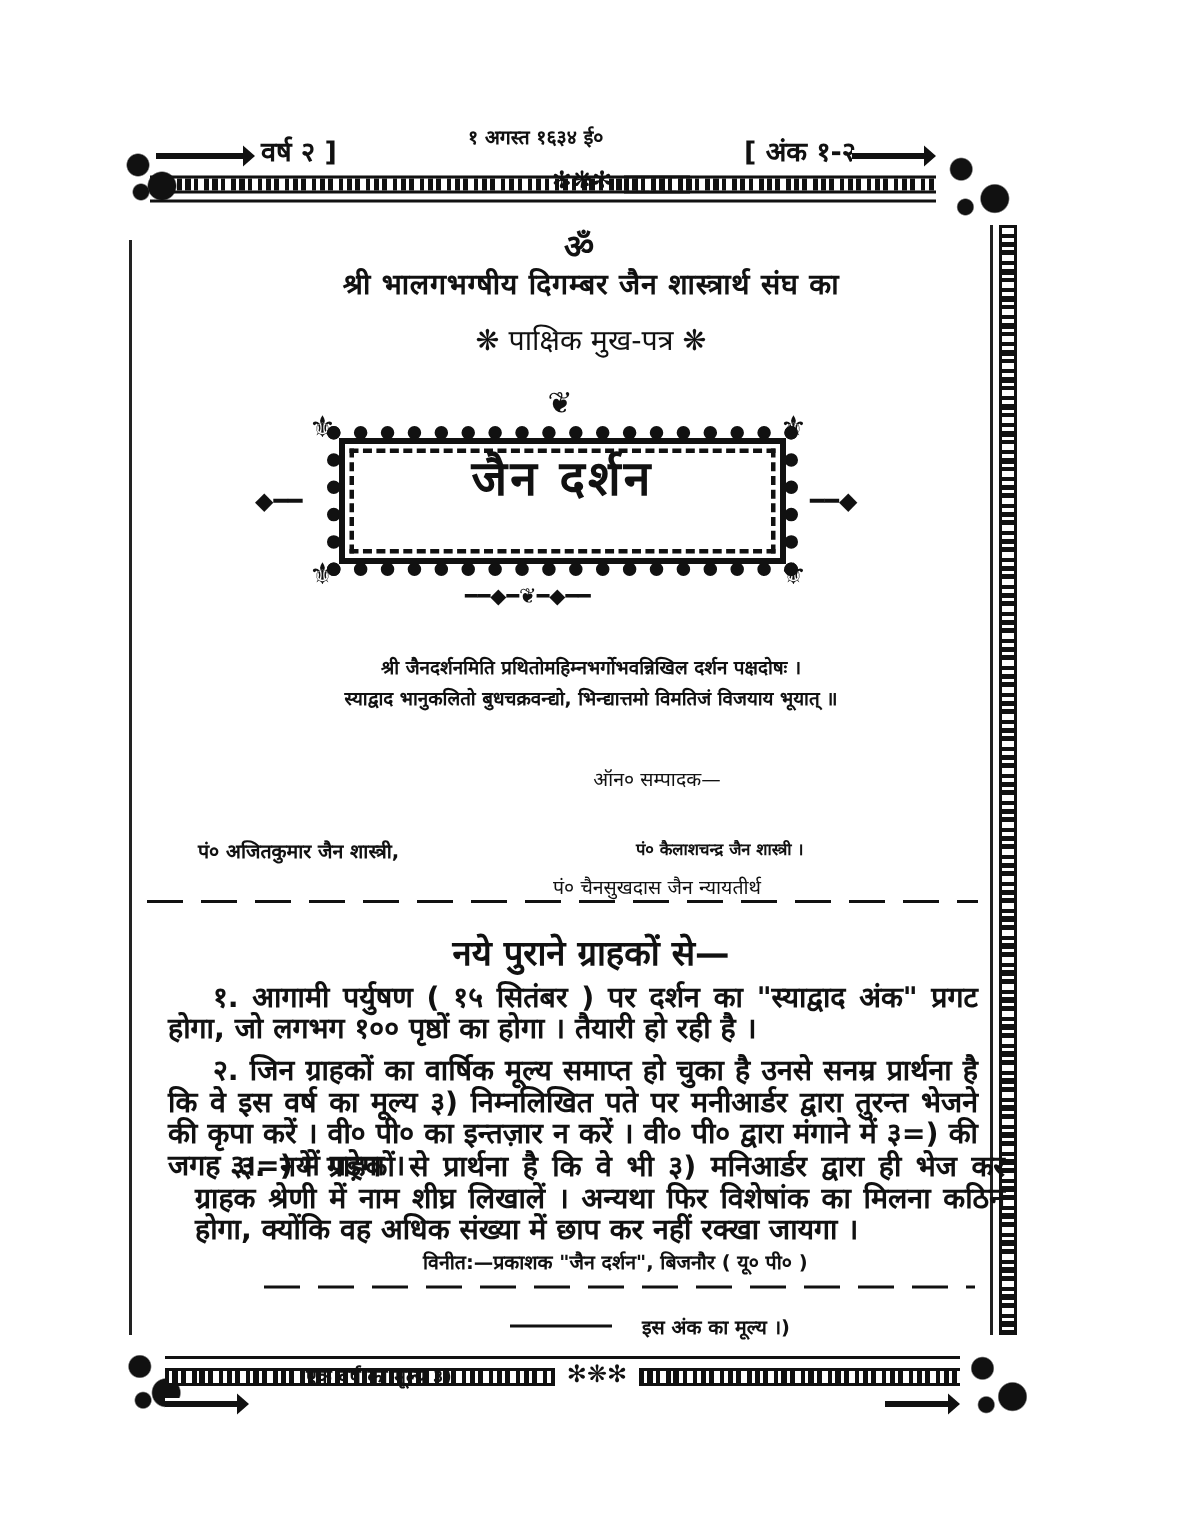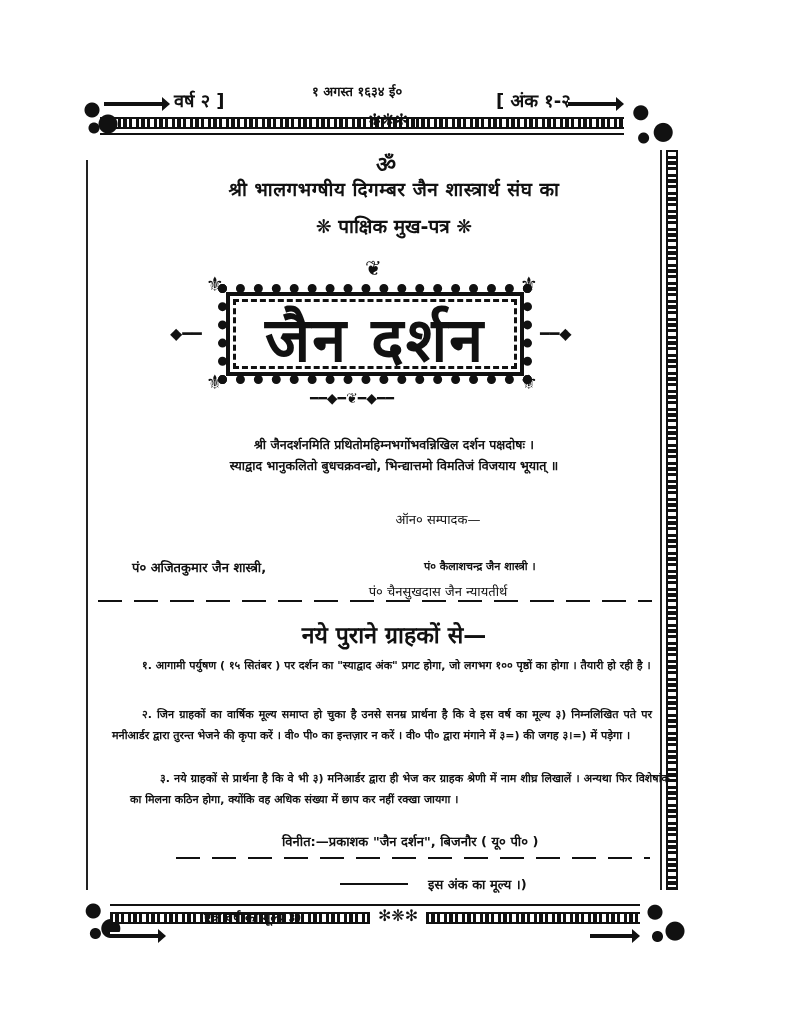--- a/index.html
+++ b/index.html
@@ -24,40 +24,40 @@
   .corner { width:40px; height:40px; background:
       radial-gradient(circle at 30% 30%, #111 0 7px, transparent 8px),
       radial-gradient(circle at 70% 65%, #111 0 9px, transparent 10px),
       radial-gradient(circle at 35% 75%, #111 0 5px, transparent 6px); }
   .sword { height:8px; background:linear-gradient(#fff 0 2px,#111 2px 6px,#fff 6px); }
   .sword::after { content:""; position:absolute; right:-6px; top:-3px; border-left:8px solid #111;
       border-top:7px solid transparent; border-bottom:7px solid transparent; }
 
   .om { top:148px; left:376px; font-size:22px; font-weight:bold; }
   .org { top:176px; left:0; width:788px; font-size:19px; font-weight:bold; letter-spacing:0.5px; }
-  .sub { top:213px; left:0; width:788px; font-size:19px; font-weight:bold; }
+  .sub { top:213px; left:0; width:788px; font-size:19px; font-weight:normal; }
 
   
   .frame { left:218px; top:284px; width:314px; height:100px;
            border:9px dotted #111; box-sizing:border-box; }
   .frame-inner { left:226px; top:292px; width:298px; height:84px;
            border:4px solid #111; box-sizing:border-box; background:#fff;
            outline:3px dashed #111; outline-offset:-10px; }
-  .title { top:296px; left:218px; width:314px; font-size:61px; font-weight:bold; letter-spacing:2px; }
+  .title { top:296px; left:218px; width:314px; font-size:32px; font-weight:bold; letter-spacing:2px; }
   .frame-orn { font-size:20px; font-weight:bold; }
 
   .verse { left:0; width:788px; font-size:12.5px; font-weight:bold; }
 
   .editor { left:0; width:788px; font-size:13px;padding-left:44px; }
   .divider { height:10px; background:
       repeating-linear-gradient(90deg, transparent 0 6px, #111 6px 30px, transparent 30px 36px);
       background-size:36px 2px; background-repeat:repeat-x; background-position:0 4px; }
 
   .notice-title { top:618px; left:0; width:788px; font-size:23px; font-weight:bold; }
-  .para { left:112px; width:540px; font-size:11px; font-weight:bold; line-height:21px; text-align:justify; }
+  .para { left:112px; width:540px; font-size:19px; font-weight:bold; line-height:21px; text-align:justify; }
   .indent { text-indent:30px; display:block; }
 
   .footer-price { top:875px; font-size:13px; font-weight:bold; }
 </style>
 </head>
 <body>
 
 <div class="abs hdr" style="left:174px;">वर्ष २ ]</div>
 <div class="abs hdr-small" style="left:312px;">१ अगस्त १६३४ ई०</div>
 <div class="abs hdr" style="left:496px;">[ अंक १-२</div>

